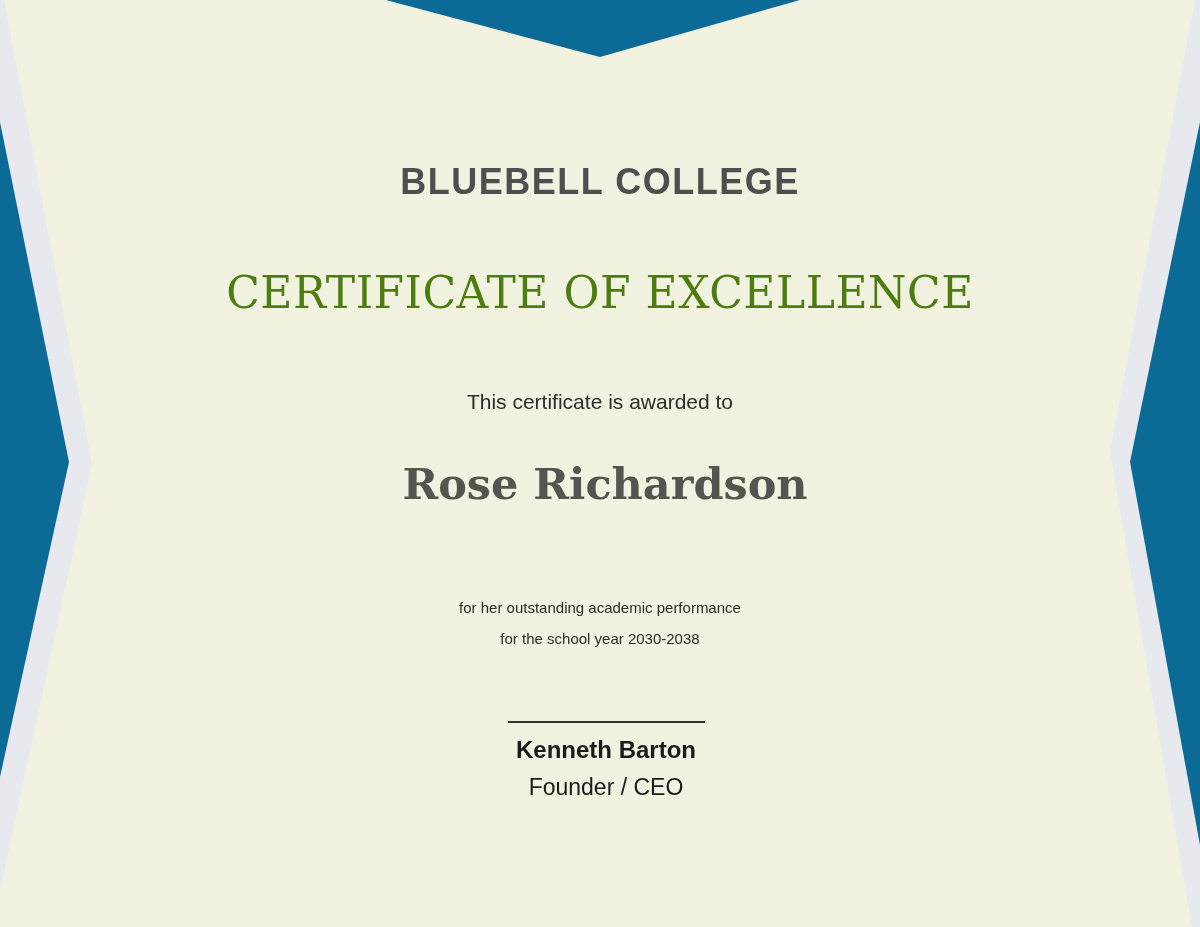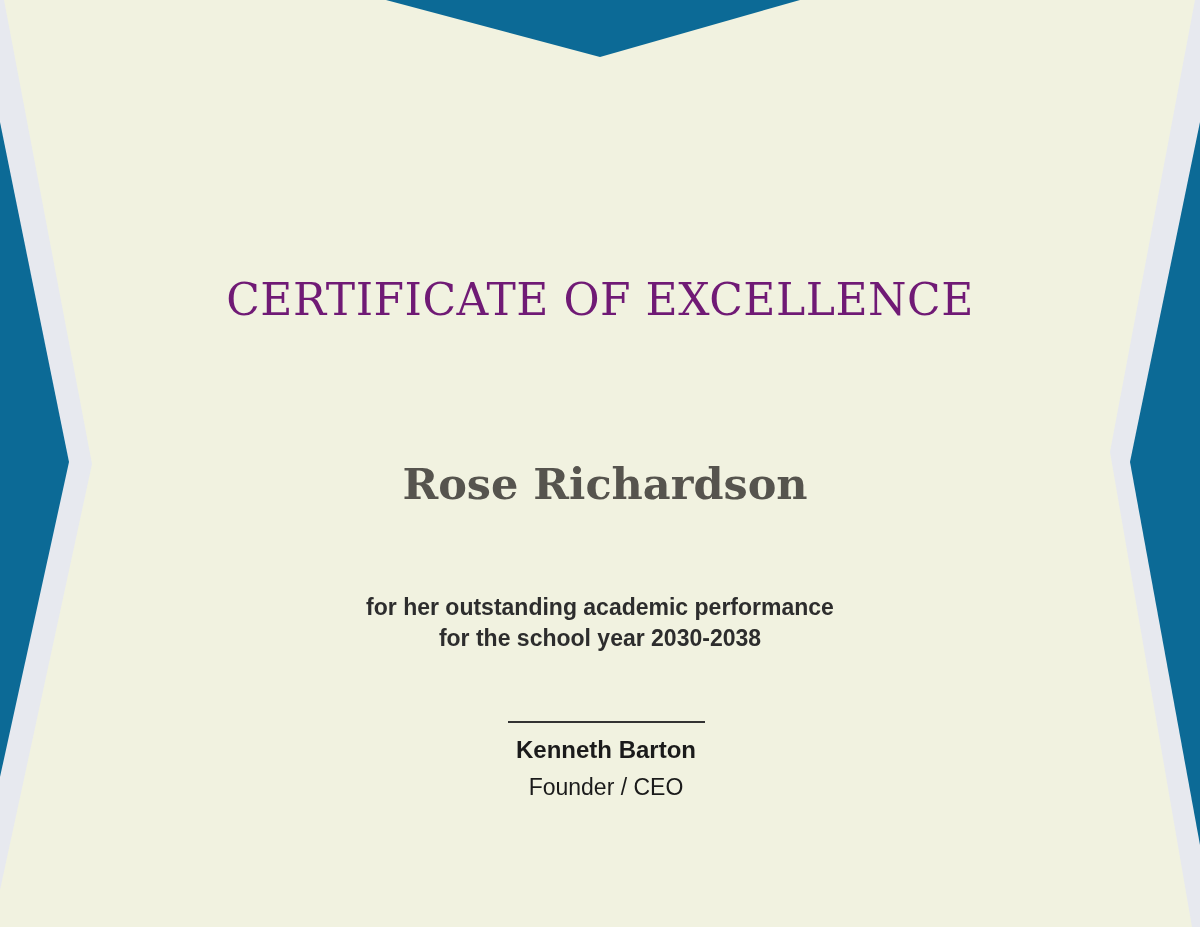--- a/index.html
+++ b/index.html
@@ -64,24 +64,23 @@
   .recipient {
     top: 463px;
     left: 5px;
     font-family: "DejaVu Serif", serif;
     font-size: 43px;
     font-weight: 700;
     line-height: 1;
   }
   .description {
     top: 592px;
-    font-size: 23px;
+    font-size: 15px;
     line-height: 31px;
     white-space: normal;
-    font-weight: bold;
   }
   .signature-line {
     position: absolute;
     left: 508px;
     top: 721px;
     width: 197px;
     height: 0;
     border-top: 2px solid #333333;
   }
   .signatory-name {
@@ -107,23 +106,25 @@
   <svg class="border-art" viewBox="0 0 1200 927" aria-hidden="true">
     <polygon points="0,0 4,0 92,464 0,890" fill="#e7e9ef"></polygon>
     <polygon points="1195,0 1200,0 1200,927 1192,927 1110,452" fill="#e7e9ef"></polygon>
     <polygon points="0,122 69,462 0,777" fill="#0c6a96"></polygon>
     <polygon points="1200,122 1130,462 1200,845" fill="#0c6a96"></polygon>
     <polygon points="386,0 800,0 600,57" fill="#0c6a96"></polygon>
   </svg>
 
   <div class="text-layer">
 
+    <div class="centered organization" style="color: rgb(79, 79, 79);">BLUEBELL COLLEGE</div>
 
-    <div class="centered cert-title" style="color: #701a75; margin-top: 7px;">CERTIFICATE OF EXCELLENCE</div>
+    <div class="centered cert-title" style="color: #4d7c0f;">CERTIFICATE OF EXCELLENCE</div>
 
+    <div class="centered intro" style="color: rgb(45, 45, 45);">This certificate is awarded to</div>
 
     <div class="centered recipient" style="color: rgb(86, 84, 78);">Rose Richardson</div>
 
     <div class="centered description" style="color: rgb(45, 45, 45);">
       <div>for her outstanding academic performance</div>
       <div>for the school year 2030-2038</div>
     </div>
 
     <div class="signature-line" style="border-top-color: rgb(51, 51, 51);"></div>
 

